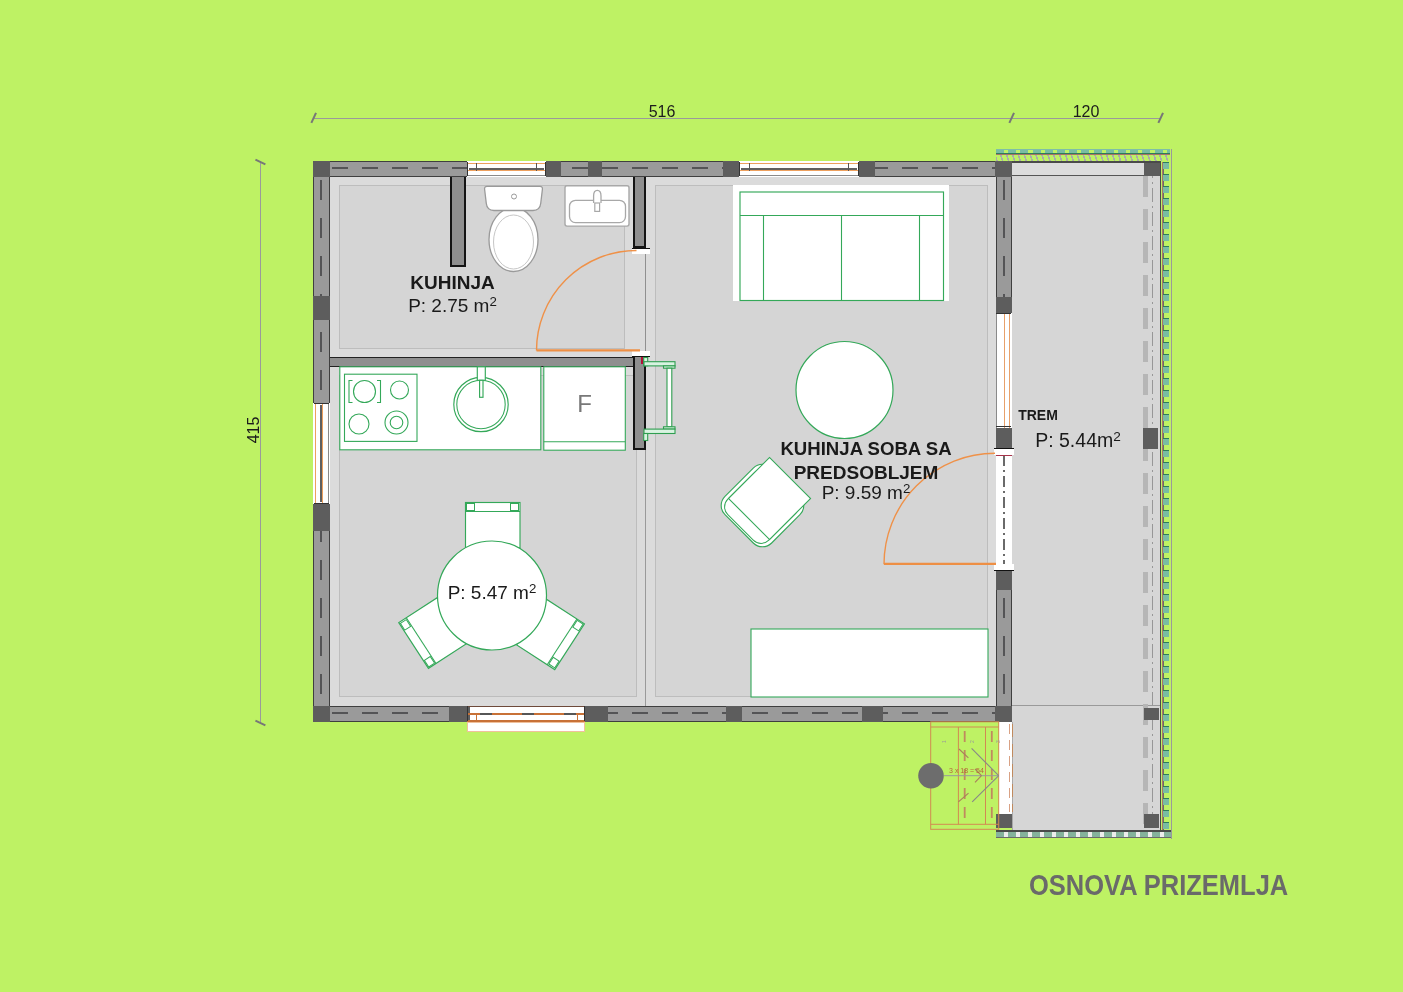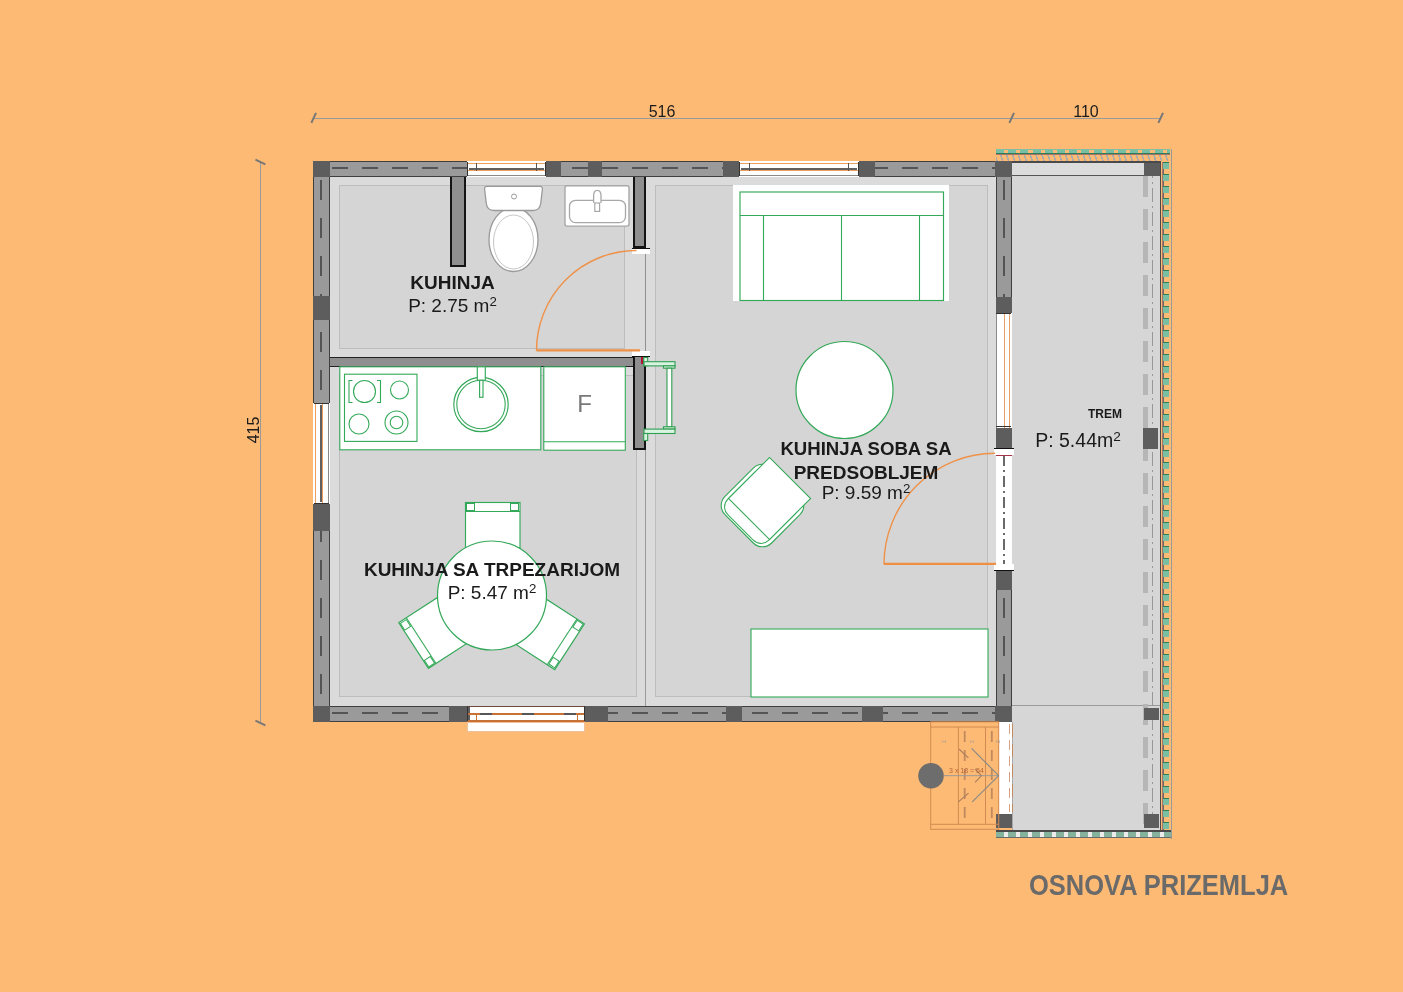--- a/index.html
+++ b/index.html
@@ -1,16 +1,16 @@
 <!DOCTYPE html>
 <html><head>
 <meta charset="utf-8">
 <style>
 html,body{margin:0;padding:0;background:#fff;}
-#page{position:relative;width:1403px;height:992px;background:#fdba74;overflow:hidden;
+#page{position:relative;width:1403px;height:992px;background:#bef264;overflow:hidden;
   font-family:"Liberation Sans",sans-serif;}
 .a{position:absolute;}
 .wall{position:absolute;background:#9a9a9a;}
 .post{position:absolute;background:#5d5d5d;}
 .lbl{position:absolute;color:#1a1a1a;font-weight:bold;font-size:19px;white-space:nowrap;transform:translateX(-50%);}
 .sub{position:absolute;color:#1a1a1a;font-size:19px;white-space:nowrap;transform:translateX(-50%);}
 sup{font-size:70%;vertical-align:baseline;position:relative;top:-0.45em;}
 .dimtxt{position:absolute;color:#1c1c1c;font-size:16px;white-space:nowrap;transform:translateX(-50%);}
 .hd{position:absolute;height:2.2px;background-image:repeating-linear-gradient(90deg,#545456 0 16px,rgba(0,0,0,0) 16px 30px);}
 .vd{position:absolute;width:2.2px;background-image:repeating-linear-gradient(180deg,#545456 0 20px,rgba(0,0,0,0) 20px 38px);}
@@ -21,21 +21,21 @@
 <div id="page">
 
 <div class="a" style="left:313px;top:117.5px;width:847px;height:1px;background:#9a9a9a;"></div>
 <div class="a" style="left:260px;top:161px;width:1px;height:561px;background:#9a9a9a;"></div>
 <div class="tick" style="left:307.5px;top:117px;transform:rotate(-65deg);"></div>
 <div class="tick" style="left:1006px;top:117px;transform:rotate(-65deg);"></div>
 <div class="tick" style="left:1154.5px;top:117px;transform:rotate(-65deg);"></div>
 <div class="tick" style="left:255px;top:160.5px;transform:rotate(25deg);"></div>
 <div class="tick" style="left:255px;top:721.5px;transform:rotate(25deg);"></div>
 <div class="dimtxt" style="left:662px;top:102.5px;">516</div>
-<div class="dimtxt" style="left:1086px;top:102.5px;">110</div>
+<div class="dimtxt" style="left:1086px;top:102.5px;">120</div>
 <div class="dimtxt" style="left:254px;top:429.5px;transform:translate(-50%,-50%) rotate(-90deg);">415</div>
 
 <div class="a" style="left:1011.5px;top:163px;width:148.5px;height:12.7px;background:#dcdcdc;"></div>
 <div class="a" style="left:1011.5px;top:175.7px;width:148.5px;height:654.3px;background:#d6d6d6;"></div>
 <div class="a" style="left:1011.5px;top:705px;width:148.5px;height:1px;background:#9a9a9a;"></div>
 <div class="a" style="left:1011.5px;top:175.2px;width:148.5px;height:1.2px;background:#555;"></div>
 
 <div class="a" style="left:996px;top:149.2px;width:174px;height:0.8px;background:#7fbfa6;"></div>
 <div class="a" style="left:996px;top:150px;width:174px;height:3.6px;background-image:repeating-linear-gradient(90deg,#79bda2 0 8px,rgba(0,0,0,0) 8px 12.2px);"></div>
 <div class="a" style="left:996px;top:153.4px;width:174px;height:1px;background:#2e7d5b;"></div>
@@ -268,22 +268,21 @@
   <text x="966.5" y="773.4" font-family="Liberation Sans" font-size="7" fill="#b4663a" text-anchor="middle">3 x 18 = 54</text>
   <g font-family="Liberation Sans" font-size="5" fill="#9a9a9a">
     <text x="944" y="743.5" text-anchor="middle" transform="rotate(-90 944 741.5)">1</text>
     <text x="971.5" y="743.5" text-anchor="middle" transform="rotate(-90 971.5 741.5)">2</text>
     <text x="998" y="743.5" text-anchor="middle" transform="rotate(-90 998 741.5)">3</text>
   </g>
 </svg>
 
 <div class="lbl" style="left:452.5px;top:272px;">KUHINJA</div>
 <div class="sub" style="left:452.5px;top:295px;">P: 2.75 m<sup>2</sup></div>
-<div class="lbl" style="left:492px;top:558.5px;">KUHINJA SA TRPEZARIJOM</div>
 <div class="sub" style="left:492px;top:581.5px;">P: 5.47 m<sup>2</sup></div>
 <div class="lbl" style="left:866px;top:438px;font-size:18.6px;">KUHINJA SOBA SA</div>
 <div class="lbl" style="left:866px;top:461.5px;">PREDSOBLJEM</div>
 <div class="sub" style="left:866px;top:481.5px;">P: 9.59 m<sup>2</sup></div>
-<div class="lbl" style="left:1105px;top:406.5px;font-size:12px;">TREM</div>
+<div class="lbl" style="left:1038px;top:406.5px;font-size:14px;">TREM</div>
 <div class="sub" style="left:1078px;top:429px;font-size:19.5px;">P: 5.44m<sup>2</sup></div>
 <div class="a" style="left:1029px;top:867.5px;font-size:30px;font-weight:bold;color:#6a6a6a;white-space:nowrap;transform:scaleX(0.85);transform-origin:0 0;">OSNOVA PRIZEMLJA</div>
 
 </div>
 
 </body></html>

